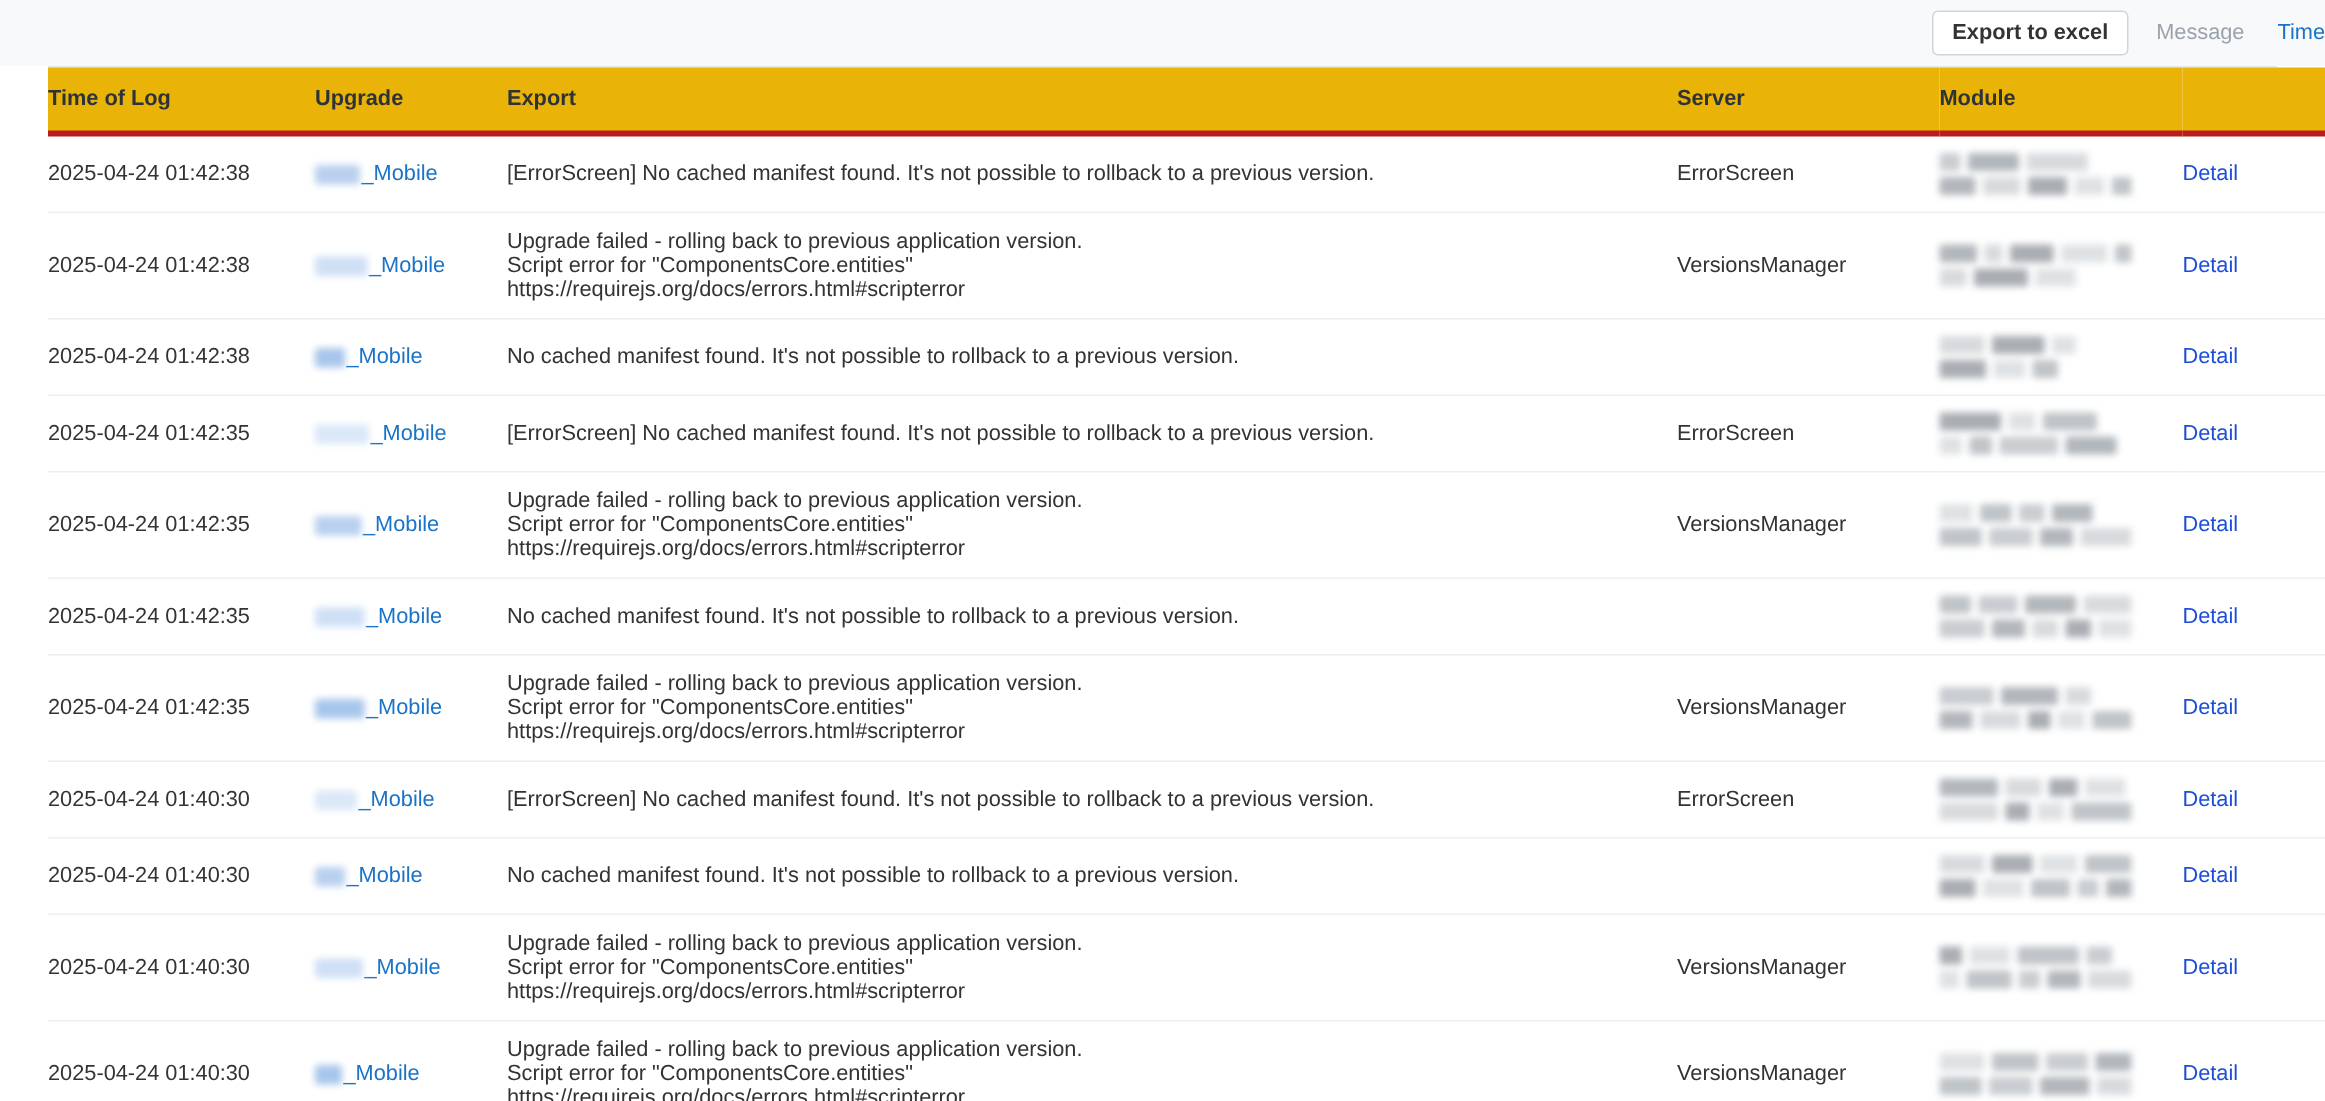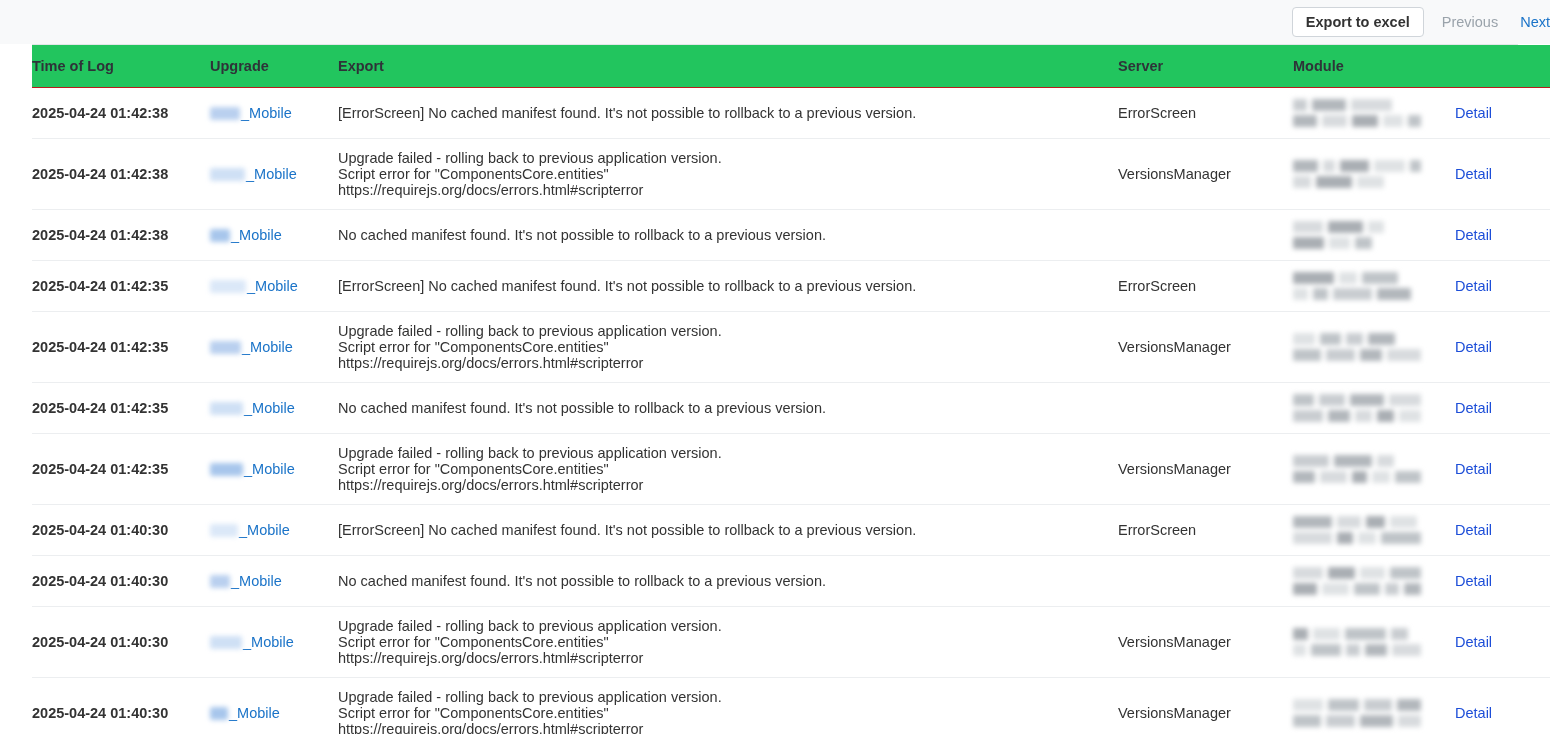--- a/index.html
+++ b/index.html
@@ -72,40 +72,40 @@
     width: 1518px;
     border-collapse: collapse;
     table-layout: fixed;
   }
   table.log-table th {
     text-align: left;
     font-weight: bold;
     font-size: 14.5px;
     color: #2e3338;
     padding: 13px 6px 13px 0;
-    border-bottom: 1px solid #b91c1c;
+    border-bottom: 4px solid #b91c1c;
     vertical-align: middle;
-    background: #22c55e;
+    background: #eab308;
   }
   table.log-table td {
     font-size: 14.5px;
     color: #333333;
     padding: 11px 6px 11px 0;
     border-bottom: 1px solid #eceef0;
     vertical-align: middle;
   }
 
   col.c-time   { width: 178px; }
   col.c-module { width: 128px; }
   col.c-msg    { width: 780px; }
   col.c-source { width: 175px; }
   col.c-server { width: 162px; }
   col.c-detail { width: 95px; }
 
-  th.c-pad, td.c-pad { padding-left: 18px; font-weight: bold; }
+  th.c-pad, td.c-pad { padding-left: 18px; }
 
   .msg-line { white-space: nowrap; }
 
   
   .module-cell {
     display: flex;
     align-items: center;
     white-space: nowrap;
   }
   .blur-chip {
@@ -154,22 +154,22 @@
   }
 </style>
 </head>
 <body>
 
 <div class="page">
 
   <div class="toolbar">
     <button class="export-btn">Export to excel</button>
     <div class="pager">
-      <span class="disabled">Previous</span>
-      <span class="active">Next</span>
+      <span class="disabled">Message</span>
+      <span class="active">Time</span>
     </div>
   </div>
 
   <div class="table-wrap">
     <table class="log-table">
       <colgroup>
         <col class="c-time">
         <col class="c-module">
         <col class="c-msg">
         <col class="c-source">

